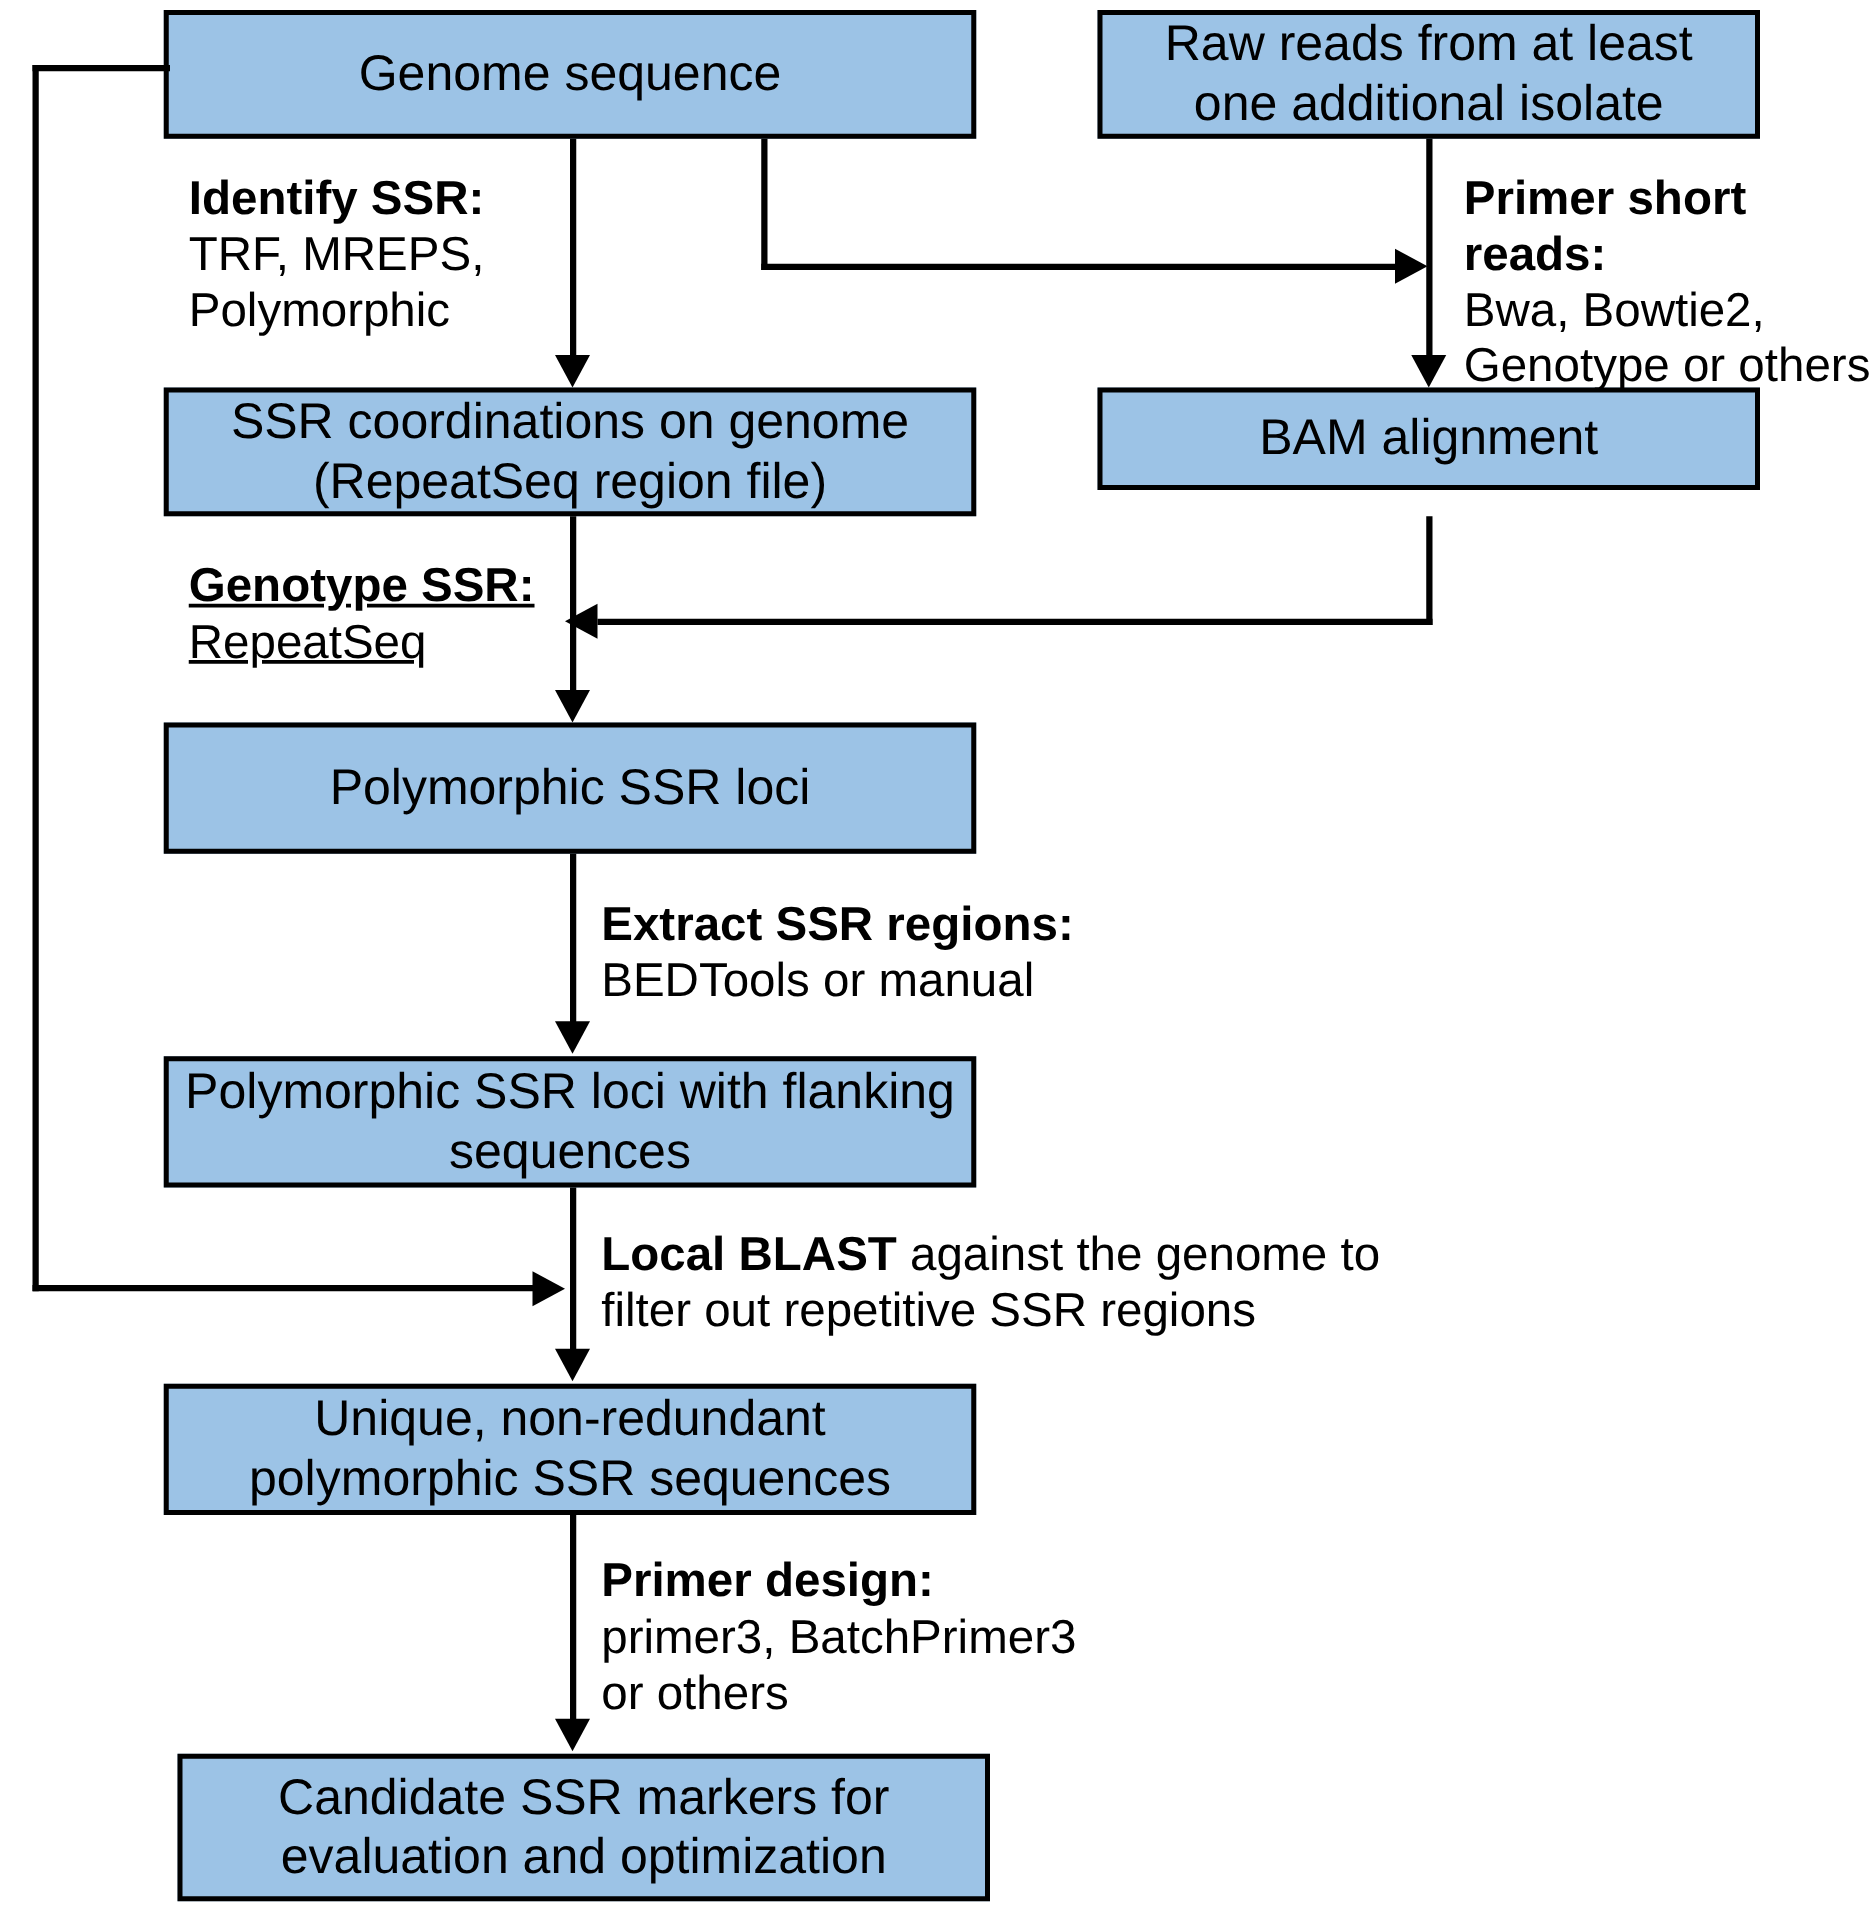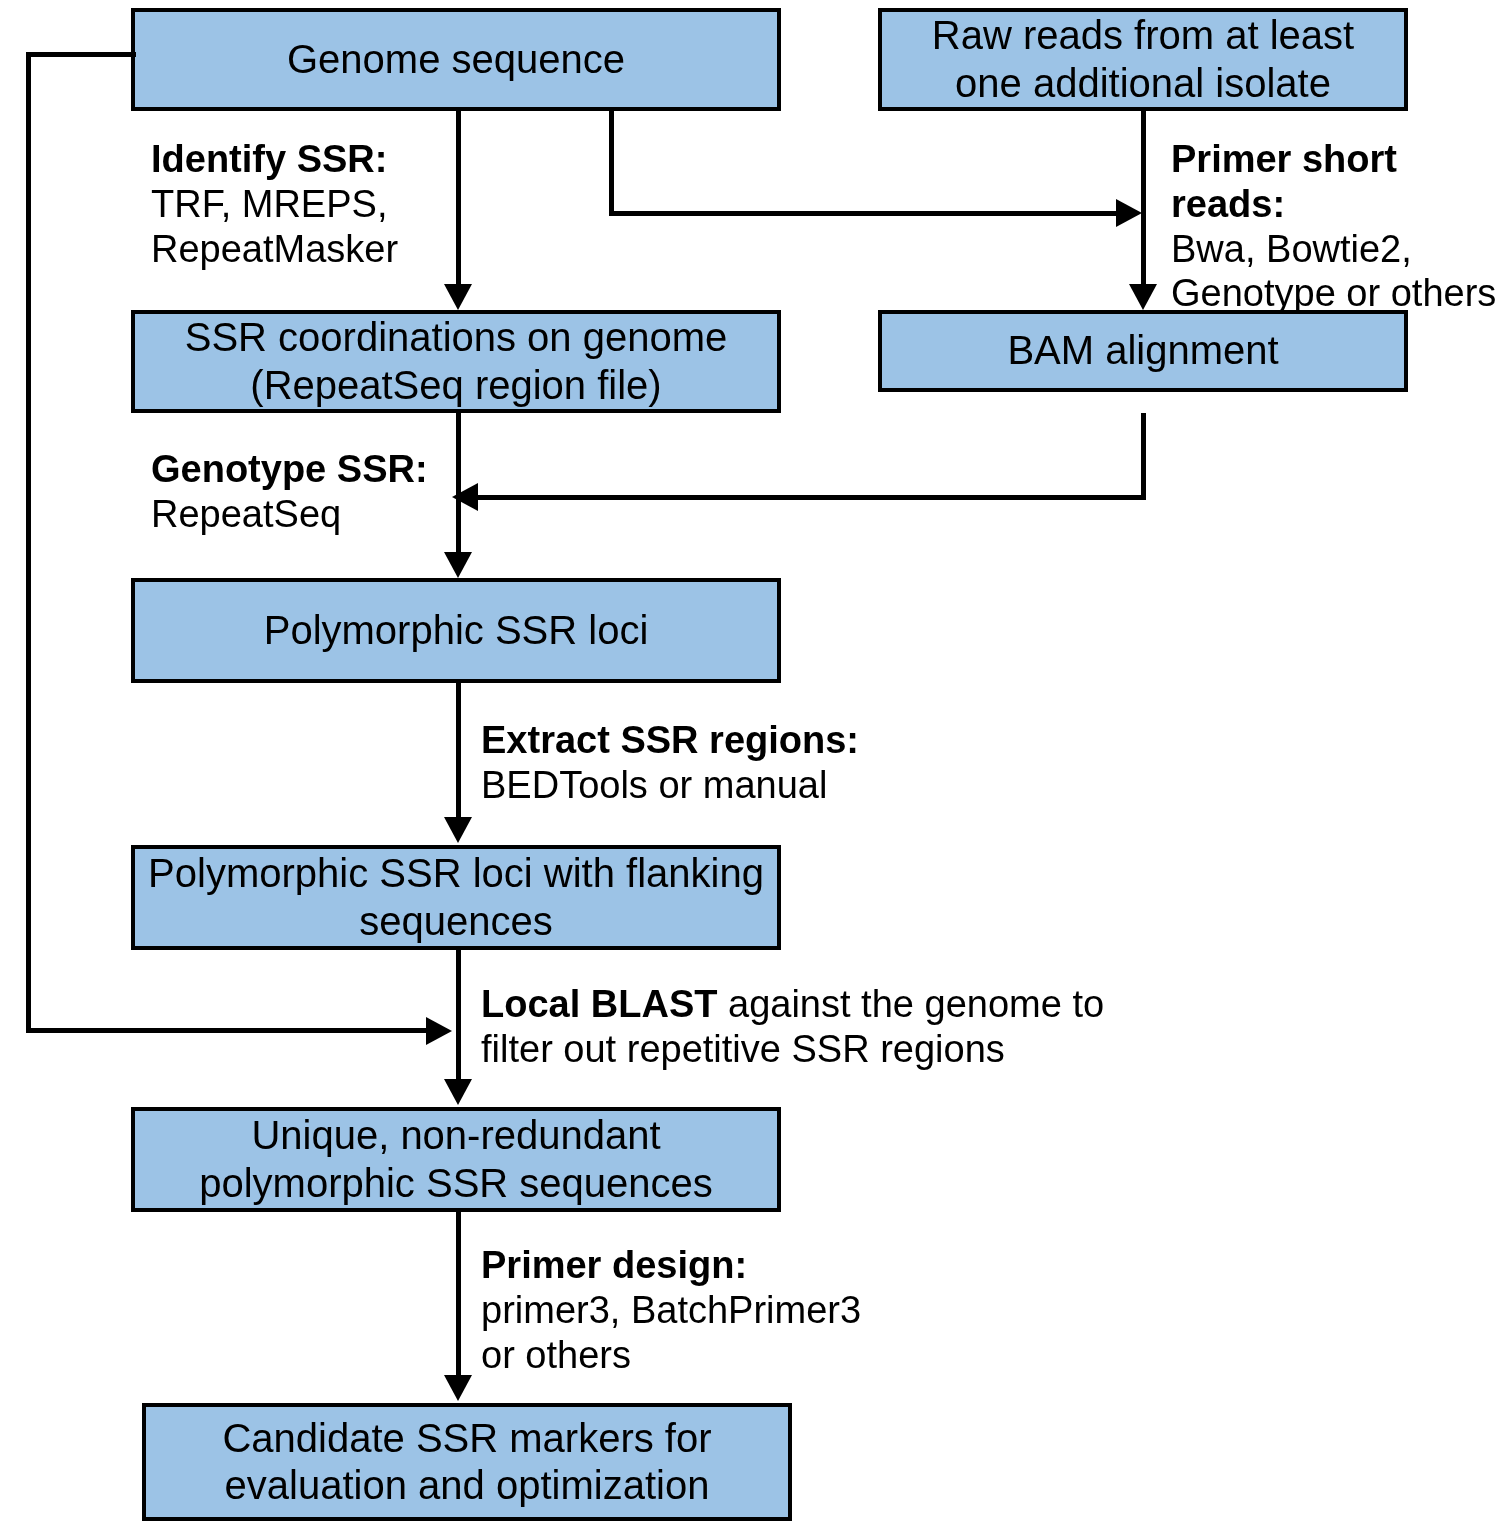--- a/index.html
+++ b/index.html
@@ -135,26 +135,26 @@
 
   <div class="ln ln-h" style="left:10px; top:52px; width:110px;"></div>
   <div class="ln ln-v" style="left:10px; top:52px; height:981px;"></div>
   <div class="ln ln-h" style="left:10px; top:1028px; width:418px;"></div>
   <div class="arrow arrow-right" style="left:410px; top:1017px;"></div>
 
   <div class="ln ln-v" style="left:440px; top:1212px; height:165px;"></div>
   <div class="arrow arrow-down" style="left:428px; top:1375px;"></div>
 
   <div class="edge-label" style="left:135px; top:137px;"><span class="strong">Identify SSR:</span><br><span>TRF, MREPS,
-RepeatMasker</span></div>
+Polymorphic</span></div>
 
   <div class="edge-label" style="left:1155px; top:137px;"><span class="strong">Primer short reads:</span><br><span>Bwa, Bowtie2,
 Genotype or others</span></div>
 
-  <div class="edge-label" style="left:135px; top:447px;"><span class="strong">Genotype SSR:</span><br><span>RepeatSeq</span></div>
+  <div class="edge-label" style="left:135px; top:447px;text-decoration:underline;"><span class="strong">Genotype SSR:</span><br><span>RepeatSeq</span></div>
 
   <div class="edge-label" style="left:465px; top:718px;"><span class="strong">Extract SSR regions:</span><br><span>BEDTools or manual</span></div>
 
   <div class="edge-label" style="left:465px; top:982px;"><span class="strong">Local BLAST</span><span> against the genome to
 filter out repetitive SSR regions</span></div>
 
   <div class="edge-label" style="left:465px; top:1243px;"><span class="strong">Primer design:</span><br><span>primer3, BatchPrimer3
 or others</span></div>
 
 </div>

